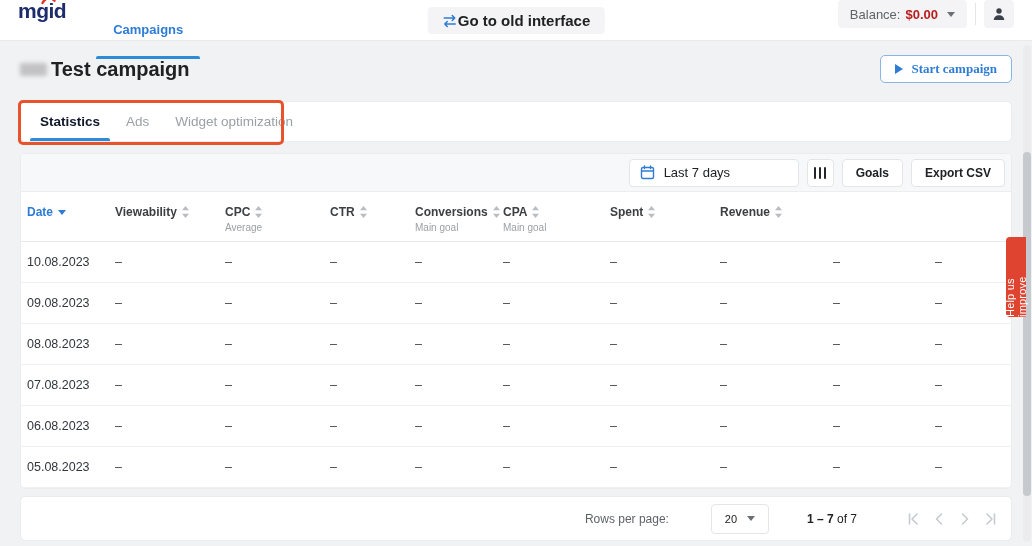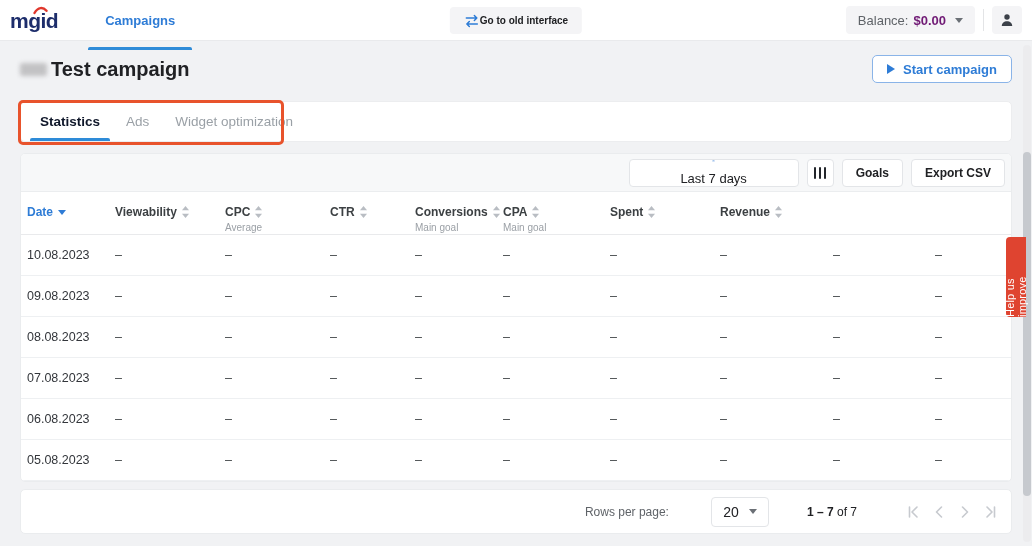--- a/index.html
+++ b/index.html
@@ -7,53 +7,53 @@
   body {
     font-family: "Liberation Sans", sans-serif;
     background: #f1f2f4;
     position: relative;
     overflow: hidden;
     color: #202124;
   }
   
   .topbar {
     height: 41px; background: #fff; border-bottom: 1px solid #e9eaec;
-    display: flex; align-items: center; padding: 0 10px; position: relative; z-index: 3;
+    display: flex; align-items: flex-start; padding: 0 18px; position: relative; z-index: 3;
   }
   .logo { font-size: 21px; font-weight: 800; color: #1d2d6b; letter-spacing: -0.5px; position: relative; margin-right: 30px; line-height: 1; }
   .logo svg { position: absolute; top: -4px; left: 23px; }
   .nav-tab {
     height: 59px; display: flex; align-items: center; padding: 0 17px;
     color: #2e7cd6; font-weight: 700; font-size: 13px; position: relative; cursor: pointer;
   }
   .nav-tab .underline { position: absolute; left: 0; right: 0; bottom: 0; height: 3px; background: #2e8bd8; border-radius: 2px 2px 0 0; }
   .center-chip {
     position: absolute; left: 50%; top: 7px; transform: translateX(-50%);
     height: 27px; background: #f4f4f6; border-radius: 4px;
     display: flex; align-items: center; padding: 0 14px;
-    font-size: 10px; font-weight: 700; color: #202124; cursor: pointer;
+    font-size: 15px; font-weight: 700; color: #202124; cursor: pointer;
   }
   .top-right { margin-left: auto; display: flex; align-items: center; gap: 8px; }
   .balance-chip {
     background: #f4f4f6; border-radius: 4px; height: 28px; padding: 0 12px;
     display: flex; align-items: center; gap: 5px; font-size: 13px; color: #5f6368; cursor: pointer;
   }
-  .balance-chip b { color: #701a75; }
+  .balance-chip b { color: #b91c1c; }
   .caret { width: 0; height: 0; border-left: 4px solid transparent; border-right: 4px solid transparent; border-top: 5px solid #6b7076; margin-left: 4px; }
   .v-divider { width: 1px; height: 22px; background: #e3e4e6; }
   .user-chip { width: 30px; height: 28px; background: #f4f4f6; border-radius: 4px; display: flex; align-items: center; justify-content: center; cursor: pointer; }
   
   .title-row { height: 56px; display: flex; align-items: center; justify-content: space-between; padding: 0 20px; }
   .title-left { display: flex; align-items: center; }
   .blur-block { width: 27px; height: 13px; background: #c2c2c4; border-radius: 2px; filter: blur(2px); margin-right: 4px; }
   .page-title { font-size: 20px; font-weight: 700; color: #202124; }
   .start-btn {
     height: 28px; padding: 0 14px; background: #fff; border: 1px solid #8ab4e8; border-radius: 5px;
     color: #2e7cd6; font-size: 13px; font-weight: 600; display: flex; align-items: center; gap: 8px; cursor: pointer;
-    font-family: Liberation Sans, sans-serif;
+    font-family: Liberation Serif, serif;
   }
   .play-tri { width: 0; height: 0; border-top: 5px solid transparent; border-bottom: 5px solid transparent; border-left: 8px solid #2e7cd6; }
   
   .tabs-card {
     margin: 4px 20px 0; background: #fff; border: 1px solid #ecedef; border-radius: 5px;
     height: 41px; display: flex; align-items: stretch; padding: 0 9px; position: relative;
   }
   .annotation-box {
     position: absolute; left: -3px; top: -2px; width: 266px; height: 45px;
     border: 3px solid #e8532c; border-radius: 5px; pointer-events: none; z-index: 2;
@@ -62,48 +62,48 @@
   .tab.active { color: #0f172a; font-weight: 600; }
   .tab.active .tab-underline { position: absolute; left: 0; right: 0; bottom: 0; height: 3px; background: #2e8bd8; border-radius: 2px 2px 0 0; }
   
   .table-card { margin: 11px 20px 0; background: #fff; border: 1px solid #eaecee; border-radius: 5px; overflow: hidden; }
   .toolbar {
     height: 38px; background: #f7f8f9; border-bottom: 1px solid #ebedef;
     display: flex; align-items: center; justify-content: flex-end; gap: 8px; padding: 0 6px;
   }
   .date-select {
     width: 170px; height: 28px; background: #fff; border: 1px solid #e3e5e8; border-radius: 4px;
-    display: flex; align-items: center; gap: 9px; padding: 0 10px; font-size: 13px; color: #202124; cursor: pointer; flex-direction: column;
+    display: flex; align-items: center; gap: 9px; padding: 0 10px; font-size: 13px; color: #202124; cursor: pointer;
   }
   .tool-btn {
     height: 28px; padding: 0 13px; background: #fff; border: 1px solid #e3e5e8; border-radius: 4px;
     font-size: 12px; font-weight: 700; color: #202124; display: flex; align-items: center; justify-content: center;
     cursor: pointer; font-family: inherit;
   }
   .cols-btn { width: 27px; padding: 0; gap: 2.5px; }
   .cols-btn .bar { width: 2.5px; height: 12px; background: #23262b; border-radius: 1px; }
   
   .grid-cols { display: grid; grid-template-columns: 88px 110px 105px 85px 88px 107px 110px 113px 102px 1fr; padding-left: 6px; }
-  .thead { border-bottom: 1px solid #e9eaec; padding-top: 13px; }
+  .thead { border-bottom: 1px solid #e9eaec; padding-top: 13px; padding-bottom: 7px; }
   .hcell { font-size: 12px; font-weight: 700; color: #3c4043; }
   .hlab { display: flex; align-items: center; gap: 5px; cursor: pointer; }
   .hcell.active .hlab { color: #2e7cd6; }
   .hsub { font-size: 10px; color: #9ba0a6; font-weight: 400; margin-top: 3px; min-height: 12px; }
   .trow { height: 41px; align-items: center; border-bottom: 1px solid #eef0f2; font-size: 12.5px; color: #3c4043; }
   .trow:last-child { border-bottom: 1px solid #eef0f2; }
   .tcell.date { color: #33363b; }
   
   .footer-card {
     margin: 7px 20px 0; background: #fff; border: 1px solid #eaecee; border-radius: 5px;
     height: 45px; display: flex; align-items: center; justify-content: flex-end; padding: 0 10px;
     font-size: 12px; color: #5f6368; gap: 30px;
   }
   .rpp-select {
     width: 58px; height: 30px; border: 1px solid #e3e5e8; border-radius: 4px; margin-left: 12px;
-    display: flex; align-items: center; justify-content: center; gap: 6px; font-size: 14px; color: #202124; cursor: pointer;
+    display: flex; align-items: center; justify-content: center; gap: 6px; font-size: 11px; color: #202124; cursor: pointer;
   }
   .range-wrap { margin-left: 8px; color: #202124; }
   .range-wrap b { font-weight: 700; }
   .pager { display: flex; align-items: center; gap: 6px; margin-left: 16px; }
   .pg-btn { width: 20px; height: 20px; display: flex; align-items: center; justify-content: center; cursor: default; }
   
   .help-tab {
     position: absolute; right: 6px; top: 237px; width: 20px; height: 80px;
     background: #df4430; color: #fff; font-size: 11px; border-radius: 0 4px 4px 0;
     display: flex; align-items: center; justify-content: center;

